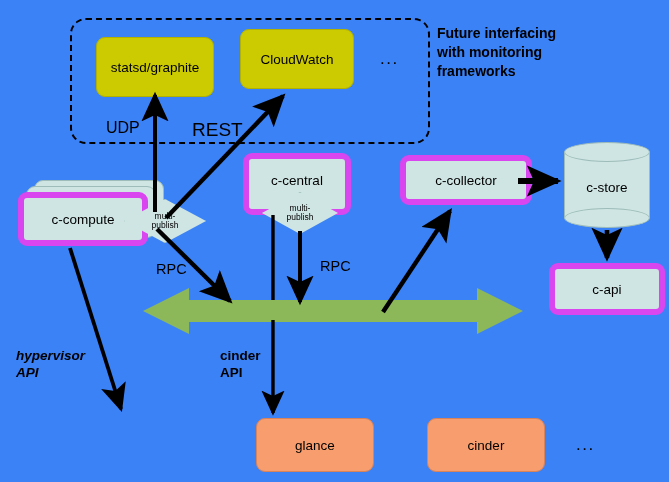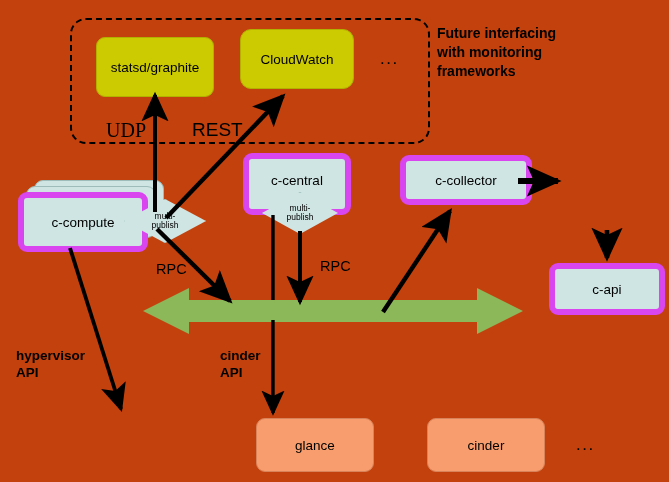--- a/index.html
+++ b/index.html
@@ -1,17 +1,17 @@
 <!DOCTYPE html>
 <html><head>
 <meta charset="utf-8">
 <style>
   html,body{margin:0;padding:0;background:#ffffff;}
   body{width:669px;height:482px;font-family:"Liberation Sans",sans-serif;}
-  #stage{position:relative;width:669px;height:482px;overflow:hidden;background:#c2410c;}
+  #stage{position:relative;width:669px;height:482px;overflow:hidden;background:#3b82f6;}
   svg#wires{position:absolute;left:0;top:0;width:669px;height:482px;}
 
   .node{position:absolute;box-sizing:border-box;display:flex;align-items:center;
         justify-content:center;text-align:center;color:#000;}
   .node .lbl{pointer-events:none;}
 
   
   .yel{background:#ccca00;border:1px solid #b3b100;border-radius:9px;
        font-size:13.5px;}
   
@@ -67,75 +67,81 @@
   <div class="note" style="left:437px;top:24px;width:220px;">Future interfacing
 with monitoring
 frameworks</div>
 
   <div class="ellipsis" style="left:380px;top:49px;">...</div>
 
   <div class="node yel" style="left:96px;top:29px;width:118px;height:60px;margin-top:8px;">
     <span class="lbl">statsd/graphite</span>
   </div>
 
-  <div class="node yel" style="left:240px;top:29px;width:114px;height:60px;border-radius:11px;">
+  <div class="node yel" style="left:240px;top:29px;width:114px;height:60px;">
     <span class="lbl">CloudWatch</span>
   </div>
 
   <div class="stack" style="left:18px;top:180px;width:150px;height:68px;">
     <div class="sheet" style="left:16px;top:0px;width:130px;height:52px;background:#cfe5e3;border:1px solid #9dbcba;"></div>
     <div class="sheet" style="left:8px;top:6px;width:130px;height:52px;background:#cfe5e3;border:1px solid #9dbcba;"></div>
-    <div class="sheet front teal" style="left:0px;top:12px;width:130px;height:60px;">
+    <div class="sheet front teal" style="left:0px;top:12px;width:130px;height:54px;">
       <span class="lbl">c-compute</span>
     </div>
   </div>
 
   <div class="diamond" style="left:124px;top:199px;width:80px;height:42px;">
     <span class="dlbl"><span>multi-</span><br><span>publish</span></span>
   </div>
 
   <div class="node teal" style="left:243px;top:153px;width:108px;height:62px;align-items:flex-start;padding-top:14px;">
     <span class="lbl">c-central</span>
   </div>
 
   <div class="diamond" style="left:262px;top:192px;width:74px;height:40px;">
     <span class="dlbl"><span>multi-</span><br><span>publish</span></span>
   </div>
 
   <div class="node teal" style="left:400px;top:155px;width:132px;height:50px;">
     <span class="lbl">c-collector</span>
   </div>
 
+  <div class="cyl" style="left:564px;top:142px;width:86px;height:86px;">
+    <div class="body" style="top:10px;height:66px;"></div>
+    <div class="bot" style="top:66px;"></div>
+    <div class="top" style="top:0px;"></div>
+    <div class="clbl" style="top:38px;">c-store</div>
+  </div>
 
   <div class="node teal" style="left:549px;top:263px;width:116px;height:52px;">
     <span class="lbl">c-api</span>
   </div>
 
   <div class="amqp-text" style="left:281px;top:305px;">AMQP</div>
 
 
   <div class="node org" style="left:256px;top:418px;width:118px;height:54px;">
     <span class="lbl">glance</span>
   </div>
 
   <div class="node org" style="left:427px;top:418px;width:118px;height:54px;">
     <span class="lbl">cinder</span>
   </div>
 
   <div class="ellipsis" style="left:576px;top:435px;">...</div>
 
-  <div class="elabel" style="left:106px;top:119px;font-size:20px;font-family:Liberation Serif, serif;">UDP</div>
+  <div class="elabel" style="left:106px;top:119px;font-size:16px;">UDP</div>
 
   <div class="elabel" style="left:192px;top:119px;font-size:19px;">REST</div>
 
   <div class="elabel" style="left:156px;top:261px;font-size:14.5px;">RPC</div>
 
   <div class="elabel" style="left:320px;top:258px;font-size:14.5px;">RPC</div>
 
-  <div class="elabel bold" style="left:16px;top:348px;font-size:13.5px;line-height:1.25;"><span>hypervisor</span><br><span>API</span></div>
+  <div class="elabel bold" style="left:16px;top:348px;font-size:13.5px;line-height:1.25;font-style:italic;"><span>hypervisor</span><br><span>API</span></div>
 
   <div class="elabel bold" style="left:220px;top:348px;font-size:13.5px;line-height:1.25;"><span>cinder</span><br><span>API</span></div>
 
   <svg id="wires" viewBox="0 0 669 482">
     <defs>
       <marker id="ah" markerWidth="9" markerHeight="9" refX="6.6" refY="3.4" orient="auto" markerUnits="strokeWidth">
         <path d="M0,0 L7.4,3.4 L0,6.8 L1.6,3.4 Z" fill="#000"></path>
       </marker>
       <marker id="ahThick" markerWidth="7" markerHeight="7" refX="5.2" refY="2.6" orient="auto" markerUnits="strokeWidth">
         <path d="M0,0 L5.8,2.6 L0,5.2 L1.2,2.6 Z" fill="#000"></path>

